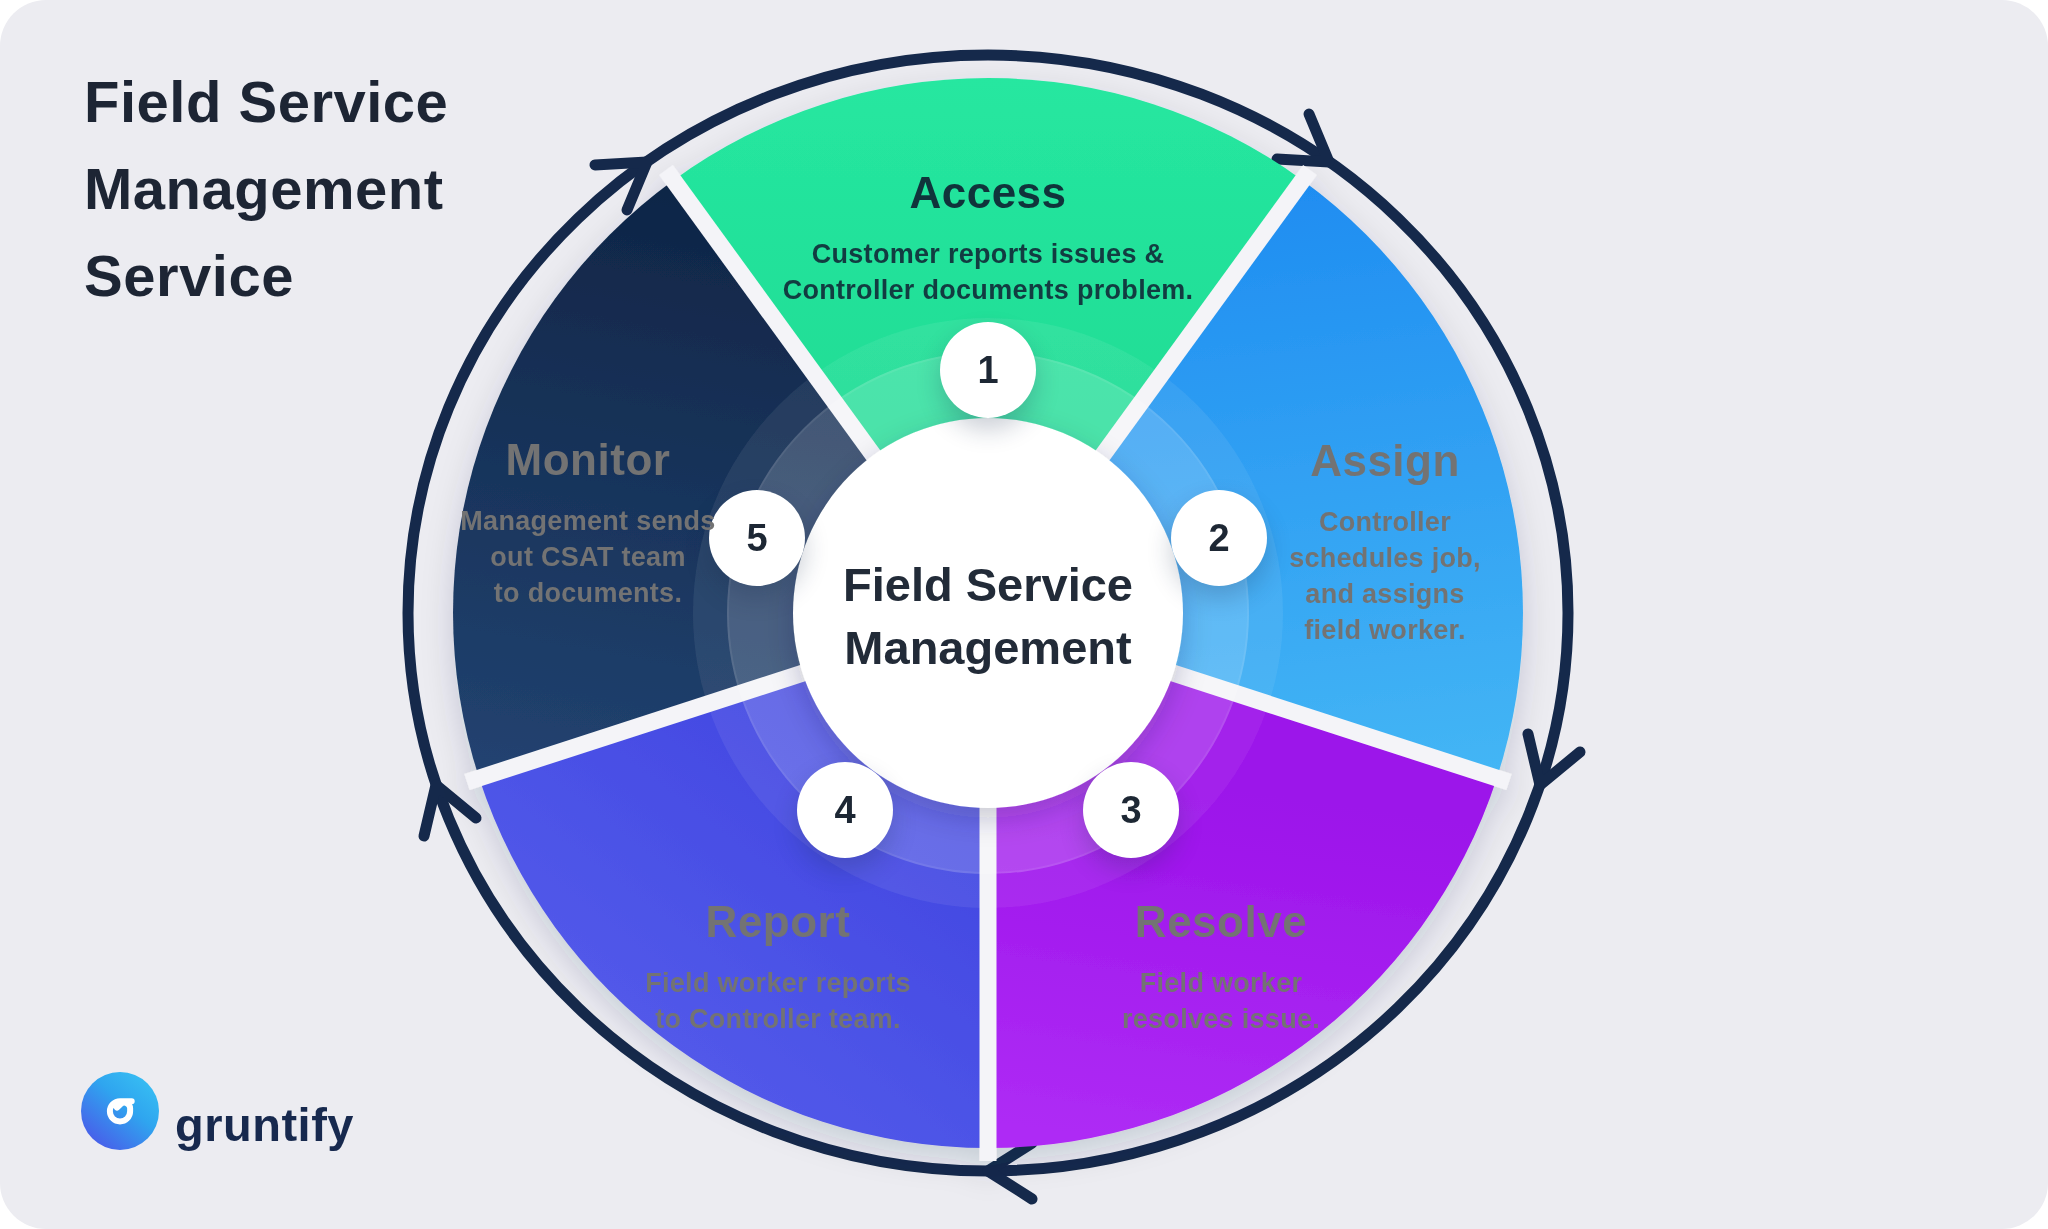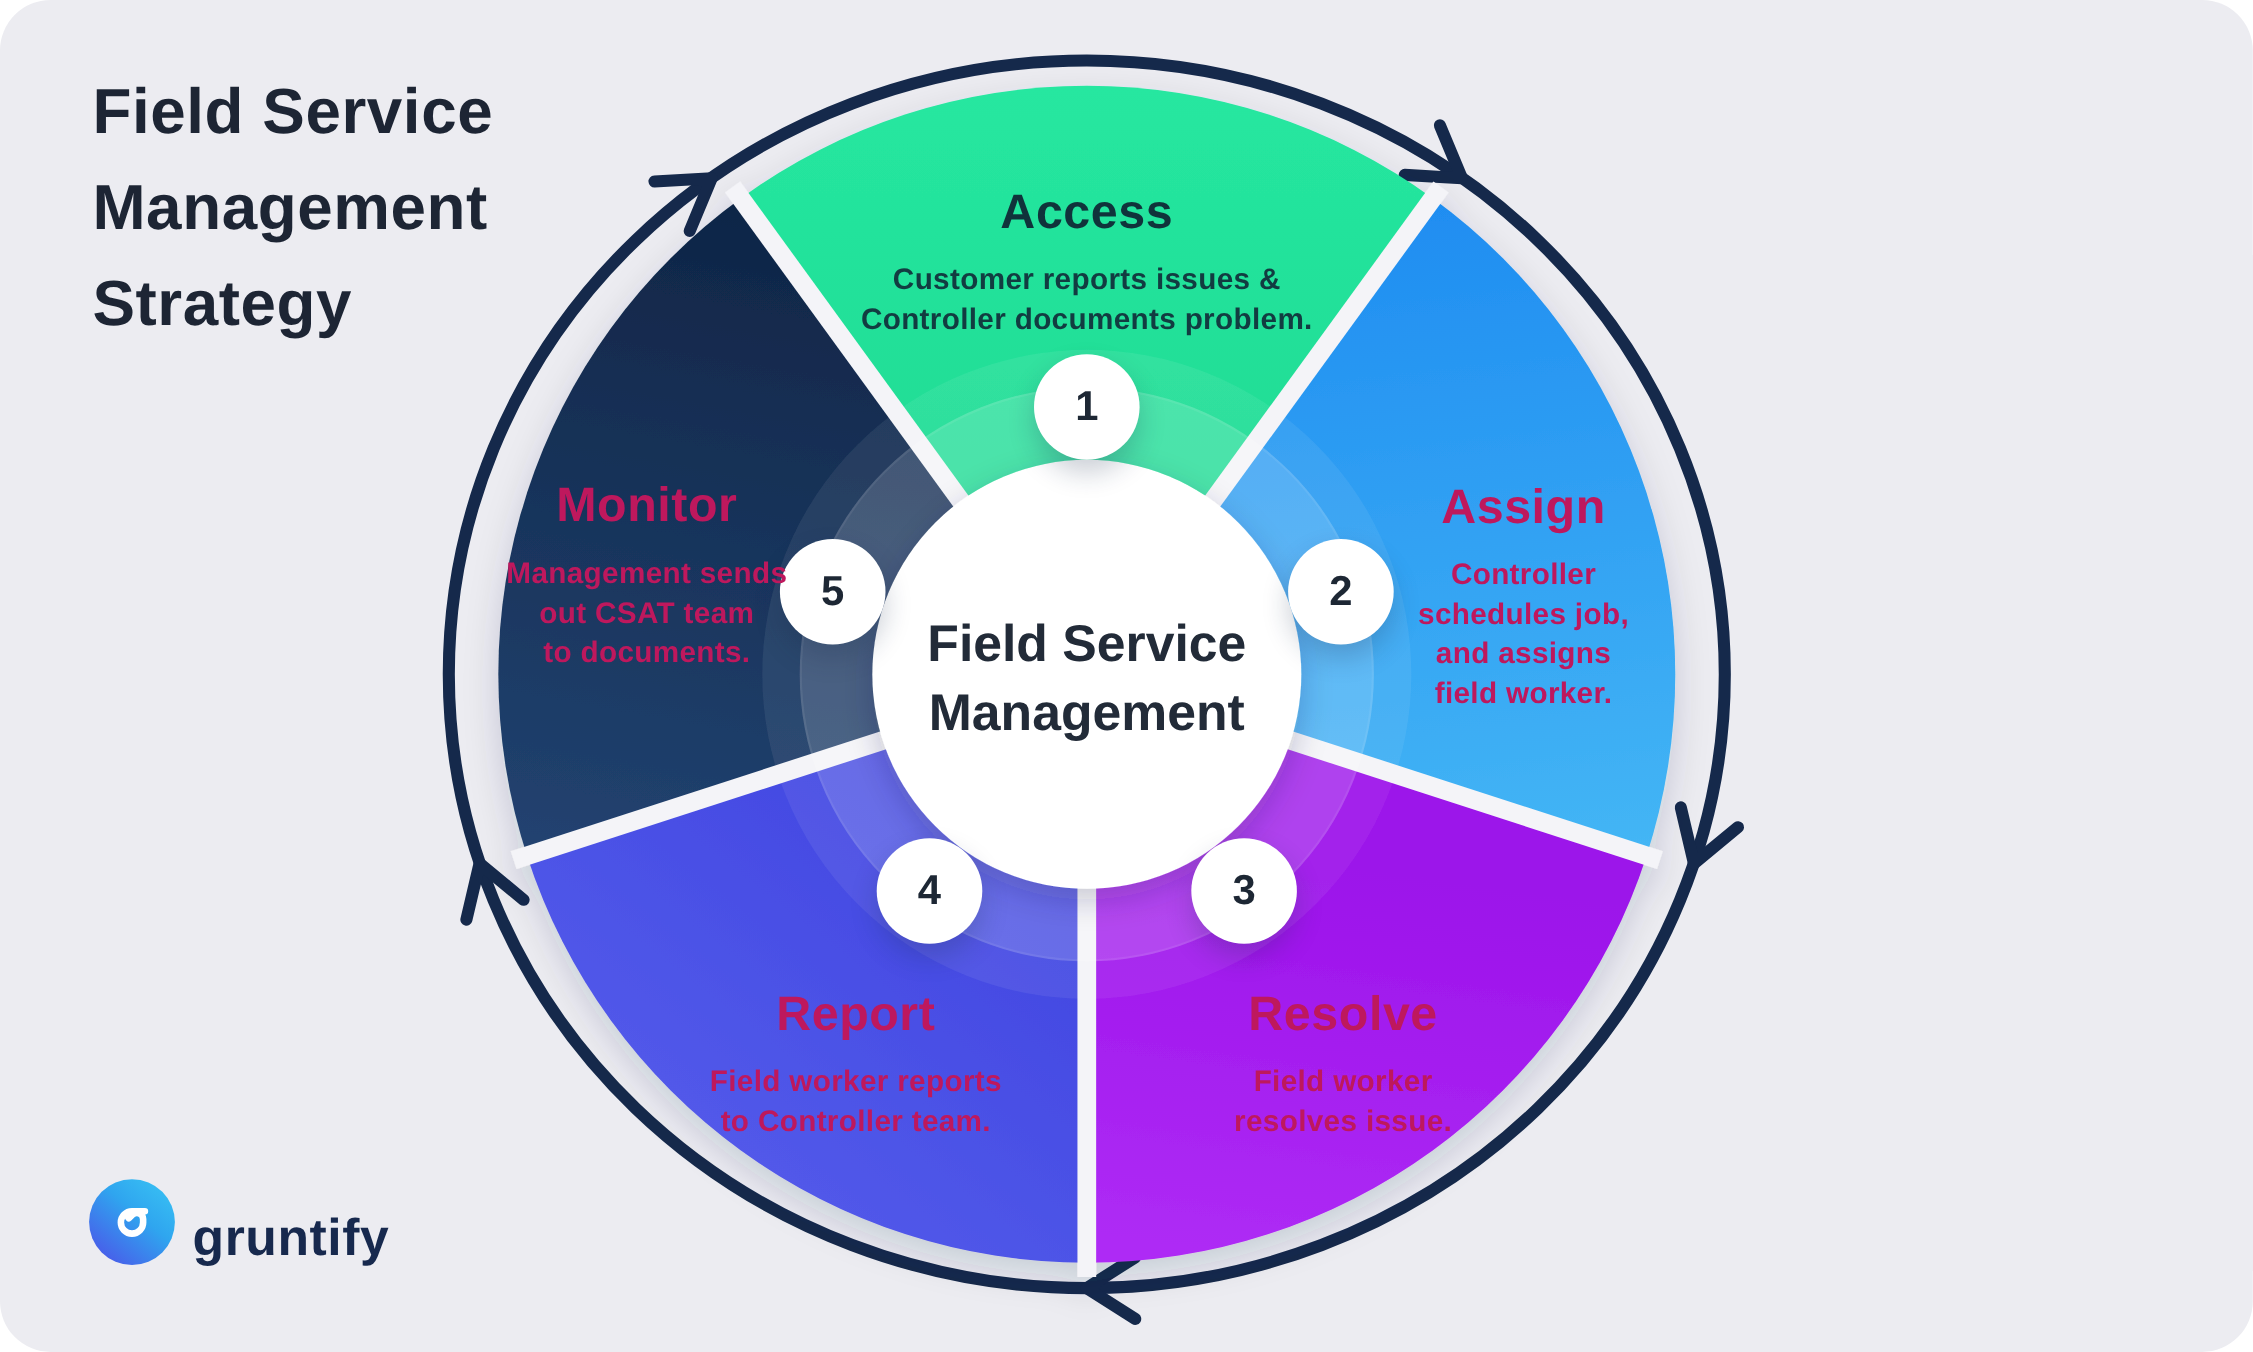--- a/index.html
+++ b/index.html
@@ -10,21 +10,21 @@
   svg.diagram{position:absolute;left:0;top:0;}
 
   .page-title{position:absolute;left:84px;top:58px;font-size:58px;font-weight:700;
     color:#1D2534;line-height:87px;letter-spacing:.5px;}
 
   .seg-label{position:absolute;transform:translate(-50%,-50%);text-align:center;white-space:nowrap;}
   .seg-heading{font-size:44px;font-weight:700;line-height:54px;margin-bottom:16px;letter-spacing:.5px;}
   .seg-body{font-size:27px;font-weight:700;line-height:36px;letter-spacing:.3px;}
   .seg-access .seg-heading{color:#10333B;}
   .seg-access .seg-body{color:#123C41;}
-  .seg-light .seg-heading,.seg-light .seg-body{color:#be185d;}
+  .seg-light .seg-heading,.seg-light .seg-body{color:#737373;}
 
   .center-label{position:absolute;left:988px;top:616px;transform:translate(-50%,-50%);
     text-align:center;color:#222B38;font-size:47px;font-weight:700;line-height:63px;white-space:nowrap;}
 
   .badge{position:absolute;width:96px;height:96px;border-radius:50%;background:#FFFFFF;
     display:flex;align-items:center;justify-content:center;
     box-shadow:0 12px 24px rgba(24,40,74,.22);}
   .badge span{font-size:38px;font-weight:700;color:#1D2734;}
 
   .logo{position:absolute;left:81px;top:1069px;display:flex;align-items:center;}
@@ -156,21 +156,21 @@
     </div>
 
     <div class="center-label">
       <div>Field Service</div>
       <div>Management</div>
     </div>
 
     <div class="page-title">
       <div>Field Service</div>
       <div>Management</div>
-      <div>Strategy</div>
+      <div>Service</div>
     </div>
 
     <div class="logo">
       <div class="logo-mark">
         <svg width="46" height="46" viewBox="0 0 40 40">
           <path d="M30.2 11.5 L20 11.5 A8.8 8.8 0 1 0 28.8 20.3 L28.8 17.6 A5 5 0 0 0 20.6 13.9 L17.4 17.0" fill="none" stroke="#FFFFFF" stroke-width="5.2" stroke-linecap="round" stroke-linejoin="round"></path>
         </svg>
       </div>
       <div class="logo-text">gruntify</div>
     </div>

